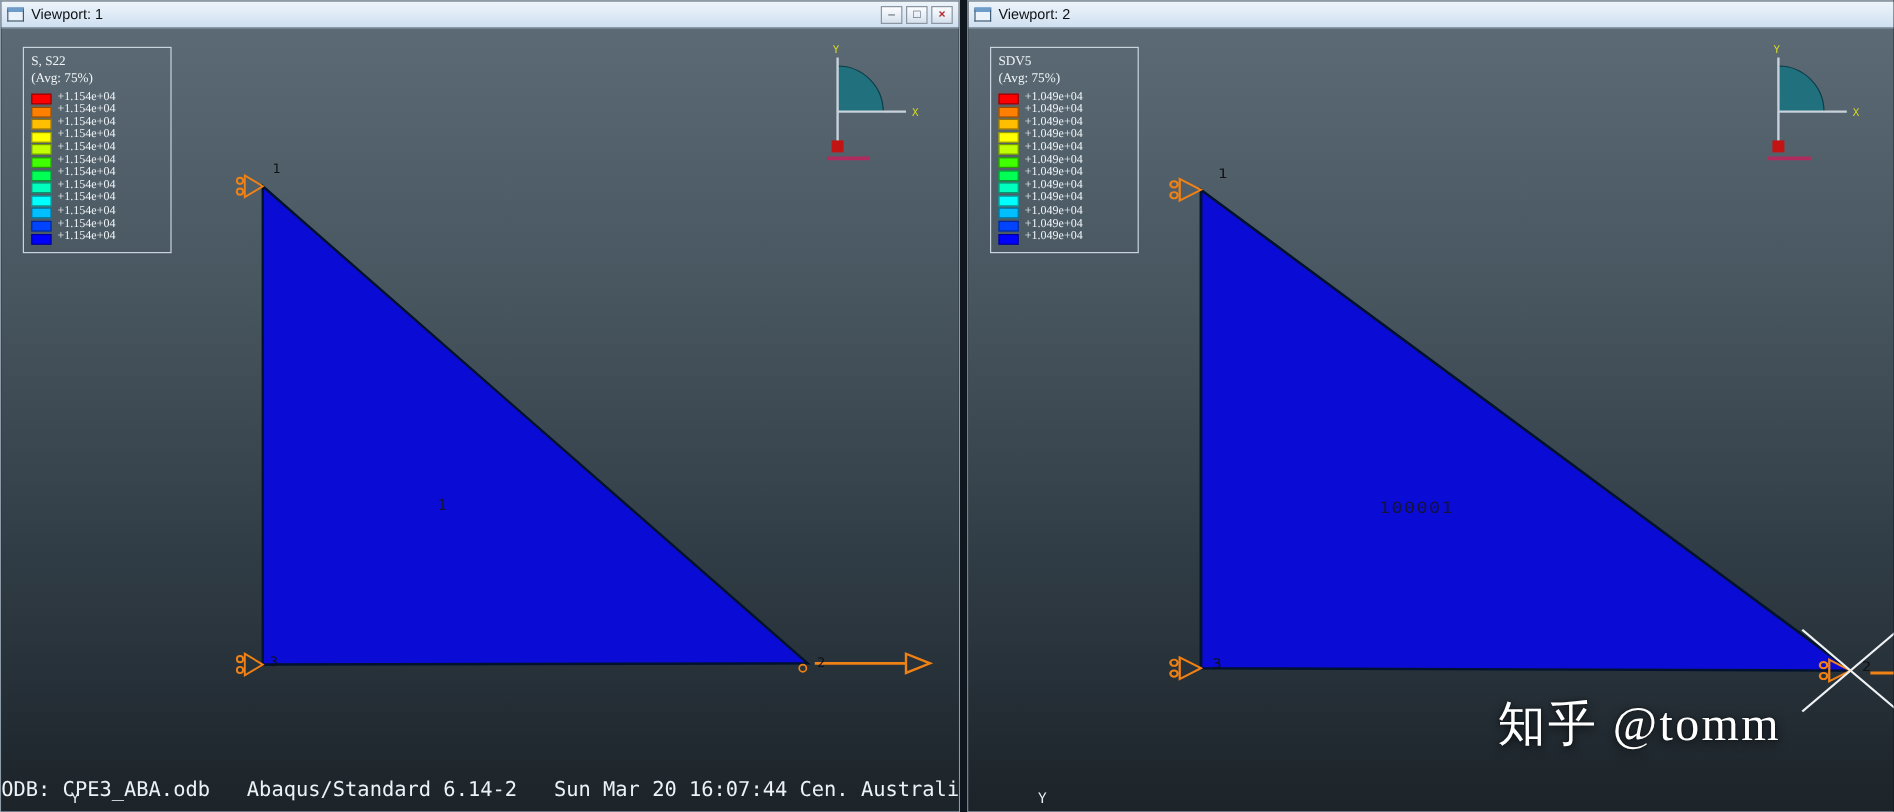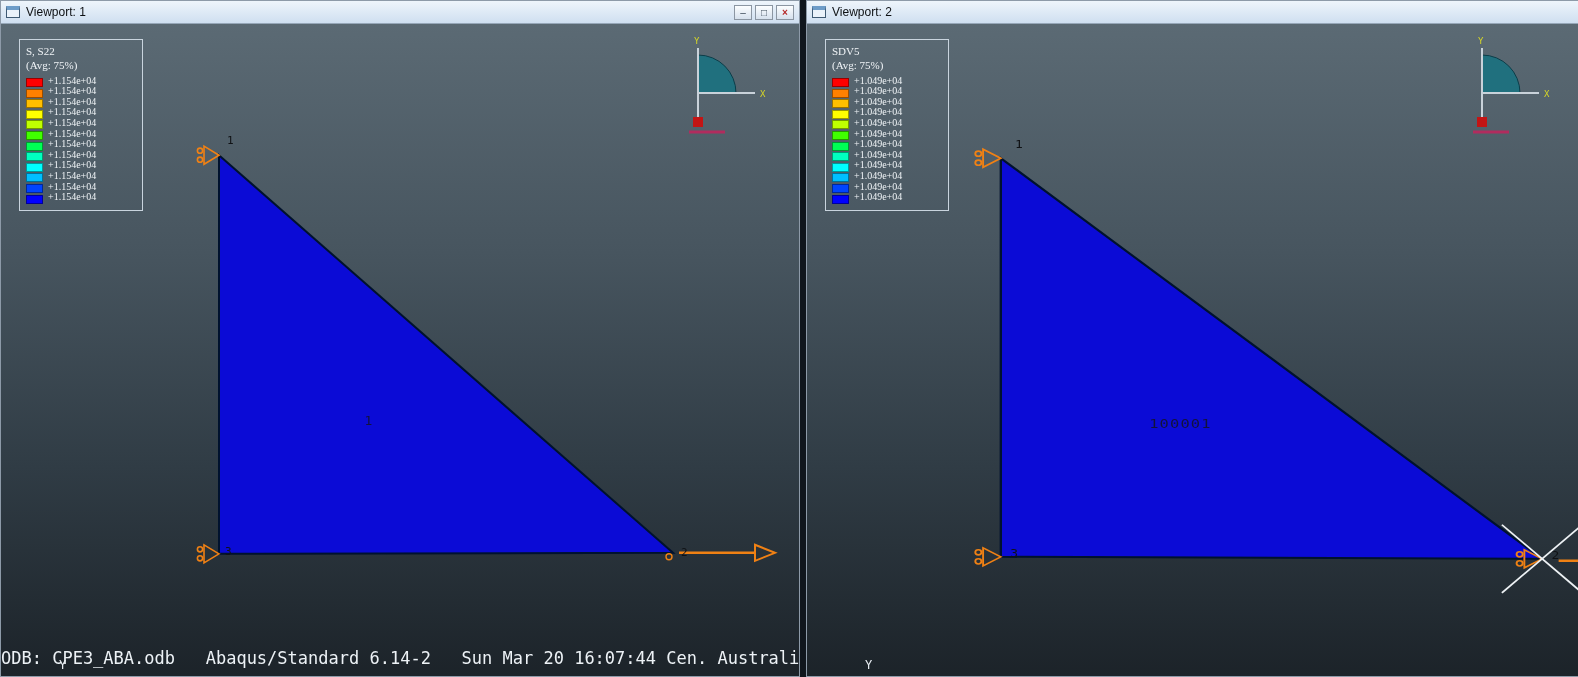--- a/index.html
+++ b/index.html
@@ -251,13 +251,14 @@
         <rect x="4" y="82" width="10" height="10" fill="#c31414"></rect>
         <line x1="0" y1="97" x2="36" y2="97" stroke="#b12c5e" stroke-width="3"></line>
         <text x="5" y="9" class="triad-label">Y</text>
         <text x="71" y="62" class="triad-label">X</text>
       </svg>
 
       <div class="axis-y">Y</div>
     </div>
   </div>
 
+  <div class="watermark">知乎 @tomm</div>
 </div>
 
 </body></html>

